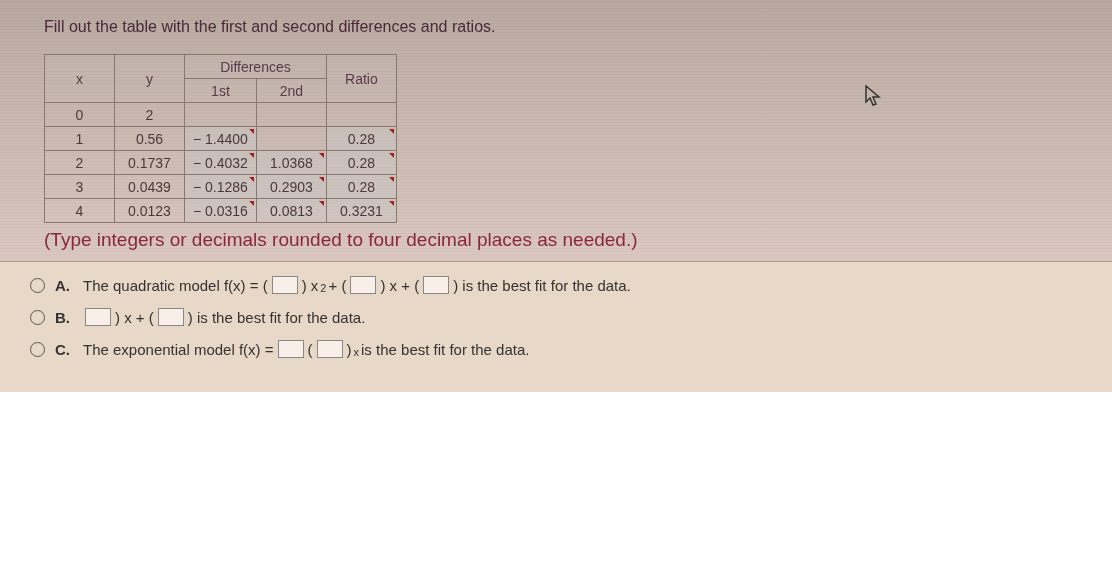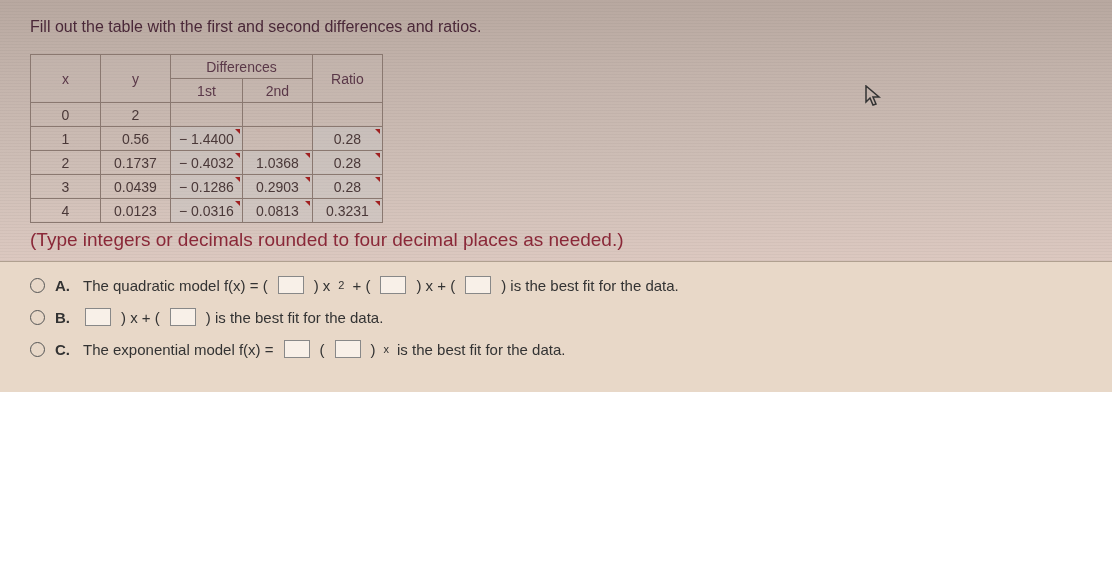--- a/index.html
+++ b/index.html
@@ -6,21 +6,21 @@
 body {
   width: 1112px;
   height: 567px;
   font-family: Arial, sans-serif;
   font-size: 15px;
   position: relative;
   overflow: hidden;
 }
 .upper-section {
   background: linear-gradient(to bottom, #b8a8a0 0%, #c4b4ac 30%, #d0c0b8 70%, #dcc8c0 100%);
-  padding: 18px 30px 10px 30px;
+  padding: 18px 30px 10px 44px;
   position: relative;
 }
 .upper-section::before {
   content: "";
   position: absolute;
   inset: 0;
   background-image: repeating-linear-gradient(0deg, rgba(0,0,0,0.03) 0px, rgba(0,0,0,0.03) 1px, transparent 1px, transparent 3px);
   pointer-events: none;
 }
 .instruction-line {
@@ -108,23 +108,23 @@
   margin-right: 10px;
   flex-shrink: 0;
 }
 .option-label {
   font-weight: bold;
   margin-right: 10px;
   min-width: 18px;
 }
 .option-text {
   display: flex;
-  align-items: center;
+  align-items: flex-end;
   flex-wrap: wrap;
-  gap: 8px;
+  gap: 2px;
 }
 .blank-box {
   display: inline-block;
   width: 26px; height: 18px;
   border: 1.5px solid #888;
   background: #f8f0e8;
   vertical-align: middle;
   margin: 0 2px;
 }
 .blank-box.sq {

